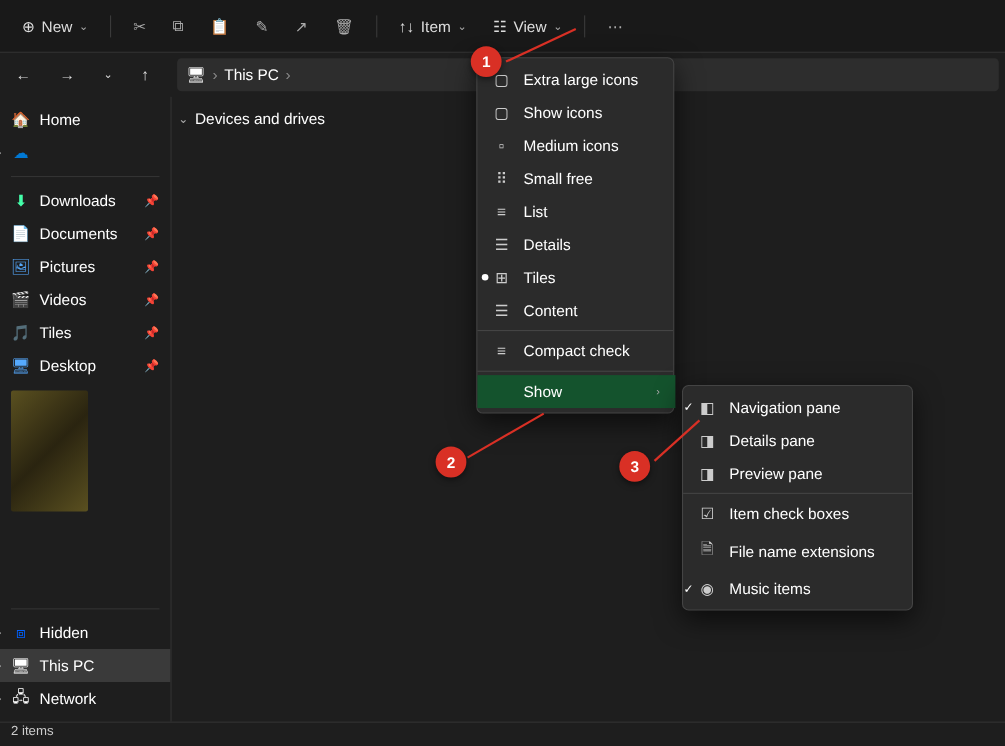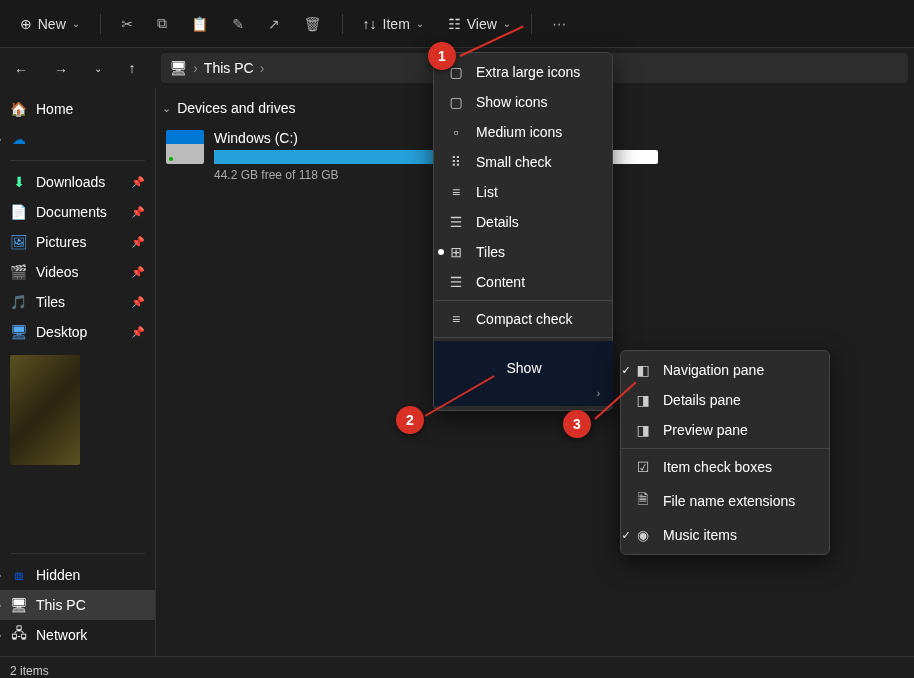--- a/index.html
+++ b/index.html
@@ -66,38 +66,38 @@
     .menu {
       position: absolute; background: #2b2b2b; border-radius: 6px;
       box-shadow: 0 8px 24px rgba(0,0,0,.6); padding: 4px 0; z-index: 100;
       border: 1px solid #444;
     }
     .menu-item {
       display: flex; align-items: center; gap: 12px;
       padding: 7px 14px 7px 14px; cursor: pointer; min-width: 180px;
       position: relative;
     }
-    .menu-item:hover, .menu-item.hovered { background: #0f172a; flex-direction: column; }
+    .menu-item:hover, .menu-item.hovered { background: #14532d; }
     .menu-icon { width: 16px; display:flex; align-items:center; justify-content:center; color:#ccc;}
     .menu-check { position:absolute; left:-2px; font-size:11px; width:14px; text-align:center;}
     .menu-sub-arrow { margin-left: auto; font-size: 10px; color: #aaa; }
     .menu-divider { height: 1px; background: #444; margin: 3px 0; }
     .radio-dot { width:6px; height:6px; background:#fff; border-radius:50%; position:absolute; left:4px;}
     .callout {
       position: absolute; width: 28px; height: 28px; border-radius: 50%;
       background: #d93025; color:#fff; display:flex; align-items:center; justify-content:center;
       font-weight: bold; z-index: 200; box-shadow: 0 2px 6px rgba(0,0,0,.5);
     }
     .arrow-line {
       position: absolute; height: 2px; background: #d93025; z-index: 199;
       transform-origin: left center;
     }
     .statusbar {
       position: absolute; bottom: 0; left: 0; right: 0; height: 22px;
-      display: flex; align-items: flex-end; padding: 0 10px;
+      display: flex; align-items: flex-start; padding: 0 10px;
       font-size: 12px; color: #ccc; border-top: 1px solid #333;
     }
     .sb-spacer { flex:1; }
   </style>
 </head>
 <body>
 
 <div class="toolbar">
   <div class="toolbar-btn">
     <span>⊕</span>
@@ -212,52 +212,39 @@
       <span class="sb-icon">🖧</span>
       <span>Network</span>
     </div>
   </div>
 
   <div class="content">
     <div class="section-header">
       <span class="chev-d">⌄</span>
       <span>Devices and drives</span>
     </div>
-    <div class="drive">
-      <div class="drive-icon">
-        <div class="win"></div>
-          <div class="dsk"></div>
-      </div>
-      <div class="drive-info">
-        <div>Windows (C:)</div>
-        <div class="drive-bar">
-            <div class="drive-bar-fill"></div>
-          </div>
-        <div class="drive-free">44.2 GB free of 118 GB</div>
-      </div>
-    </div>
   </div>
 </div>
 
 <div class="menu" style="left:433px; top:52px; width:180px;">
   <div class="menu-item">
       <span class="menu-icon">▢</span>
       <span>Extra large icons</span>
     </div>
   <div class="menu-item">
       <span class="menu-icon">▢</span>
       <span>Show icons</span>
     </div>
   <div class="menu-item">
       <span class="menu-icon">▫</span>
       <span>Medium icons</span>
     </div>
   <div class="menu-item">
       <span class="menu-icon">⠿</span>
-      <span>Small check</span>
+      <span>Small free</span>
     </div>
   <div class="menu-item">
       <span class="menu-icon">≡</span>
       <span>List</span>
     </div>
   <div class="menu-item">
       <span class="menu-icon">☰</span>
       <span>Details</span>
     </div>
   <div class="menu-item">

